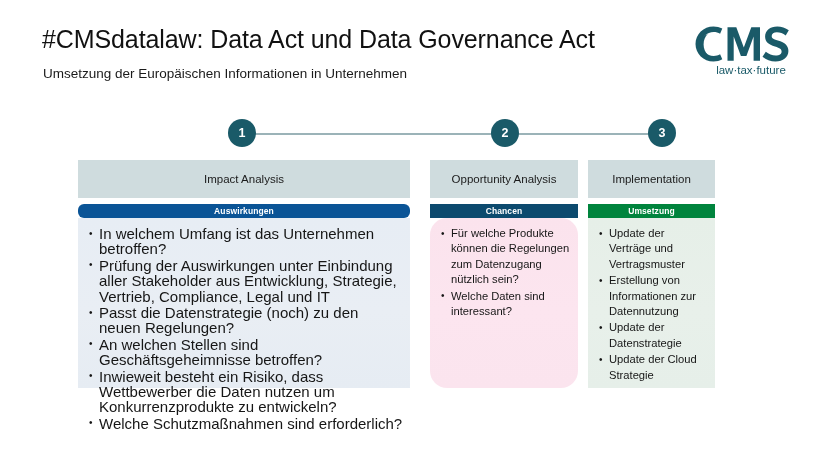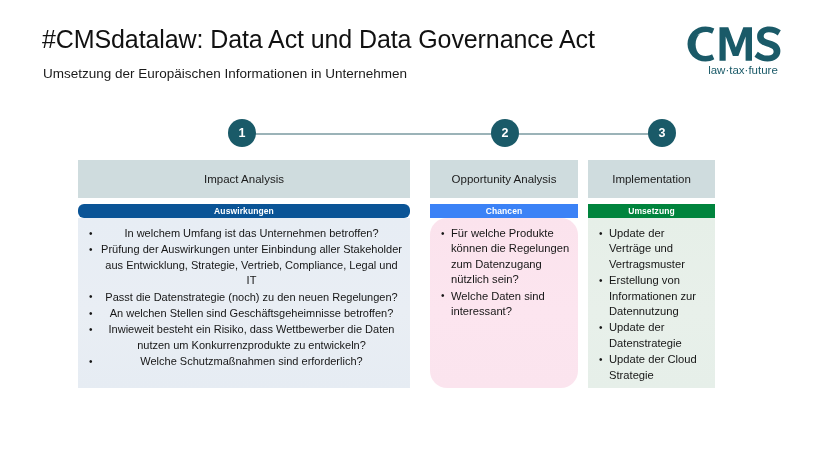--- a/index.html
+++ b/index.html
@@ -39,21 +39,21 @@
     top: 66px;
     font-size: 13.5px;
     font-weight: 400;
     color: #1a1a1a;
     white-space: nowrap;
   }
 
   
   .logo {
     position: absolute;
-    right: 36px;
+    right: 28px;
     top: 22px;
     width: 120px;
     height: 56px;
   }
   .logo svg { display: block; }
 
   
   .rail {
     position: absolute;
     left: 228px;
@@ -123,21 +123,21 @@
     height: 14px;
     display: flex;
     align-items: center;
     justify-content: center;
     font-size: 8.5px;
     font-weight: 700;
     color: #ffffff;
     letter-spacing: 0.1px;
   }
   .bar-blue    { background: #0a5496; border-radius: 6px; }
-  .bar-magenta { background: #3b82f6; }
+  .bar-magenta { background: #0c4a6e; }
   .bar-green   { background: #00843d; }
 
   .col-body {
     height: 170px;
     padding: 8px 6px 6px 10px;
   }
   .body-blue {
     background: linear-gradient(180deg, #e7edf4 0%, #e9eef4 55%, #e6ecf3 100%);
   }
   .body-pink {
@@ -159,21 +159,21 @@
   }
   .bullets li::before {
     content: "\2022";
     position: absolute;
     left: 1px;
     top: -0.5px;
     font-size: 10px;
     line-height: inherit;
     color: #161616;
   }
-  .c1 .bullets li { font-size: 11px; line-height: 15.4px; text-align: center; }
+  .c1 .bullets li { font-size: 15px; line-height: 15.4px; }
   .c2 .bullets li,
   .c3 .bullets li { font-size: 11.2px; line-height: 15.4px; }
 </style>
 </head>
 <body>
 
 <div class="slide">
 
   <div class="title">#CMSdatalaw: Data Act und Data Governance Act</div>
   <div class="subtitle">Umsetzung der Europäischen Informationen in Unternehmen</div>

